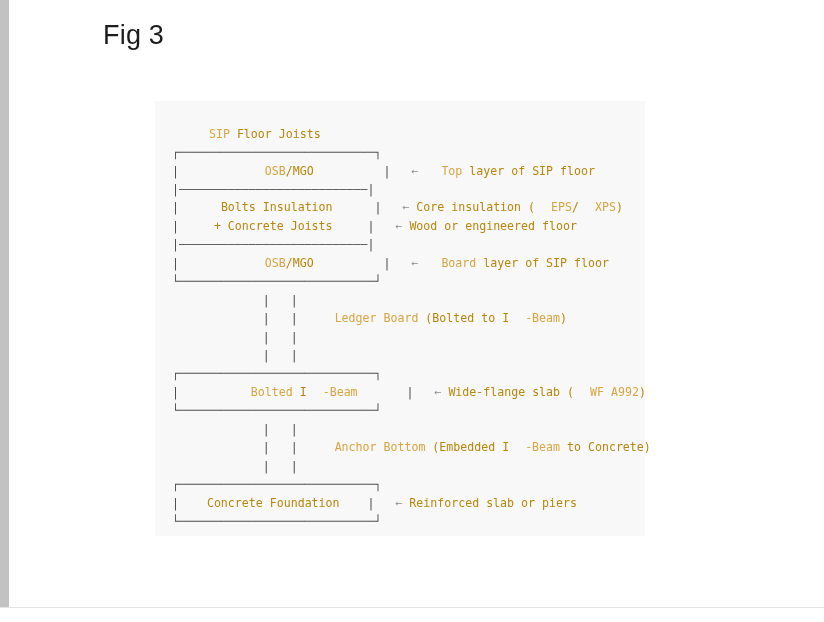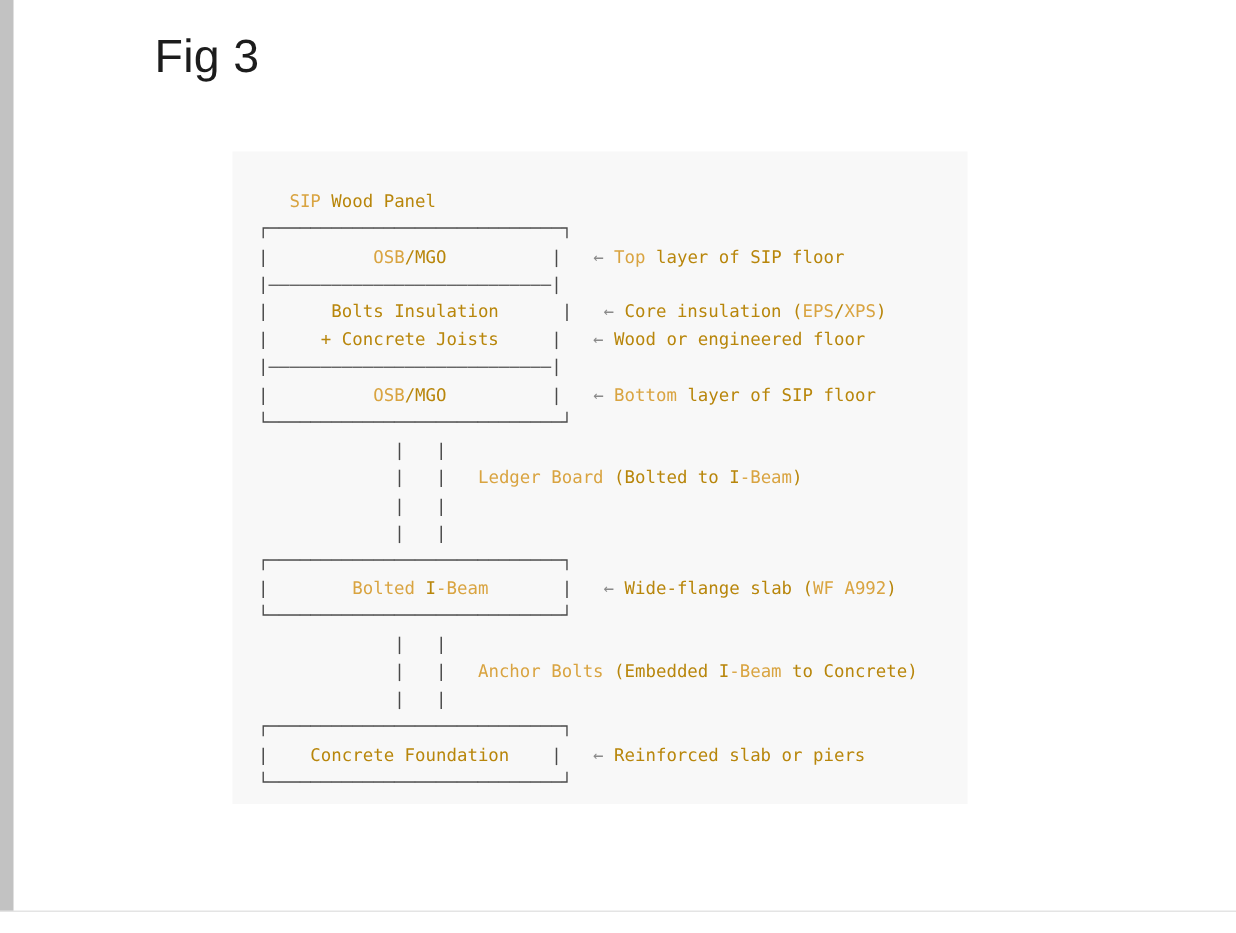--- a/index.html
+++ b/index.html
@@ -31,21 +31,21 @@
     top: 607px;
     width: 824px;
     height: 1px;
     background: #e4e4e4;
   }
 
   #page-title {
     position: absolute;
     left: 103px;
     top: 20px;
-    font-size: 31px;
+    font-size: 27px;
     font-weight: 400;
     color: #1c1c1c;
     letter-spacing: 0.2px;
     white-space: pre;
   }
 
   
   #diagram-panel {
     position: absolute;
     left: 155px;
@@ -63,47 +63,47 @@
     font-size: 11.6px;
     line-height: 18.45px;
     white-space: pre;
     color: #b8860b;
     -webkit-font-smoothing: antialiased;
   }
 
   
   .tk-rule   { color: #4a4a4a; }   
   .tk-gold   { color: #b8860b; }   
-  .tk-tan    { color: #d9a441; }   
+  .tk-tan    { color: #d9a441; margin-left: 16px; }   
   .tk-arrow  { color: #8a8a8a; }   
 </style>
 </head>
 <body>
 
 <div id="left-edge-strip"></div>
 <div id="bottom-rule"></div>
 
 <div id="page-title">Fig 3</div>
 
 <div id="diagram-panel">
-  <pre id="ascii-art">   <span class="tk-tan">SIP</span><span class="tk-gold"> Wood Panel</span>
+  <pre id="ascii-art">   <span class="tk-tan">SIP</span><span class="tk-gold"> Floor Joists</span>
 <span class="tk-rule">┌────────────────────────────┐</span>
 <span class="tk-rule">|</span>          <span class="tk-tan">OSB</span><span class="tk-gold">/MGO</span>          <span class="tk-rule">|</span>   <span class="tk-arrow">←</span> <span class="tk-tan">Top</span><span class="tk-gold"> layer of SIP floor</span>
 <span class="tk-rule">|———————————————————————————|</span>
 <span class="tk-rule">|</span>      <span class="tk-gold">Bolts Insulation</span>      <span class="tk-rule">|</span>   <span class="tk-arrow">←</span> <span class="tk-gold">Core insulation (</span><span class="tk-tan">EPS</span><span class="tk-gold">/</span><span class="tk-tan">XPS</span><span class="tk-gold">)</span>
 <span class="tk-rule">|</span>     <span class="tk-gold">+ Concrete Joists</span>     <span class="tk-rule">|</span>   <span class="tk-arrow">←</span> <span class="tk-gold">Wood or engineered floor</span>
 <span class="tk-rule">|———————————————————————————|</span>
-<span class="tk-rule">|</span>          <span class="tk-tan">OSB</span><span class="tk-gold">/MGO</span>          <span class="tk-rule">|</span>   <span class="tk-arrow">←</span> <span class="tk-tan">Bottom</span><span class="tk-gold"> layer of SIP floor</span>
+<span class="tk-rule">|</span>          <span class="tk-tan">OSB</span><span class="tk-gold">/MGO</span>          <span class="tk-rule">|</span>   <span class="tk-arrow">←</span> <span class="tk-tan">Board</span><span class="tk-gold"> layer of SIP floor</span>
 <span class="tk-rule">└────────────────────────────┘</span>
              <span class="tk-rule">|</span>   <span class="tk-rule">|</span>
              <span class="tk-rule">|</span>   <span class="tk-rule">|</span>   <span class="tk-tan">Ledger Board</span><span class="tk-gold"> (Bolted to </span><span class="tk-gold">I</span><span class="tk-tan">-Beam</span><span class="tk-gold">)</span>
              <span class="tk-rule">|</span>   <span class="tk-rule">|</span>
              <span class="tk-rule">|</span>   <span class="tk-rule">|</span>
 <span class="tk-rule">┌────────────────────────────┐</span>
 <span class="tk-rule">|</span>        <span class="tk-tan">Bolted </span><span class="tk-gold">I</span><span class="tk-tan">-Beam</span>       <span class="tk-rule">|</span>   <span class="tk-arrow">←</span> <span class="tk-gold">Wide-flange slab (</span><span class="tk-tan">WF A992</span><span class="tk-gold">)</span>
 <span class="tk-rule">└────────────────────────────┘</span>
              <span class="tk-rule">|</span>   <span class="tk-rule">|</span>
-             <span class="tk-rule">|</span>   <span class="tk-rule">|</span>   <span class="tk-tan">Anchor Bolts</span><span class="tk-gold"> (Embedded </span><span class="tk-gold">I</span><span class="tk-tan">-Beam</span><span class="tk-gold"> to Concrete</span><span class="tk-gold">)</span>
+             <span class="tk-rule">|</span>   <span class="tk-rule">|</span>   <span class="tk-tan">Anchor Bottom</span><span class="tk-gold"> (Embedded </span><span class="tk-gold">I</span><span class="tk-tan">-Beam</span><span class="tk-gold"> to Concrete</span><span class="tk-gold">)</span>
              <span class="tk-rule">|</span>   <span class="tk-rule">|</span>
 <span class="tk-rule">┌────────────────────────────┐</span>
 <span class="tk-rule">|</span>    <span class="tk-gold">Concrete Foundation</span>    <span class="tk-rule">|</span>   <span class="tk-arrow">←</span> <span class="tk-gold">Reinforced slab or piers</span>
 <span class="tk-rule">└────────────────────────────┘</span></pre>
 </div>
 
 </body></html>

